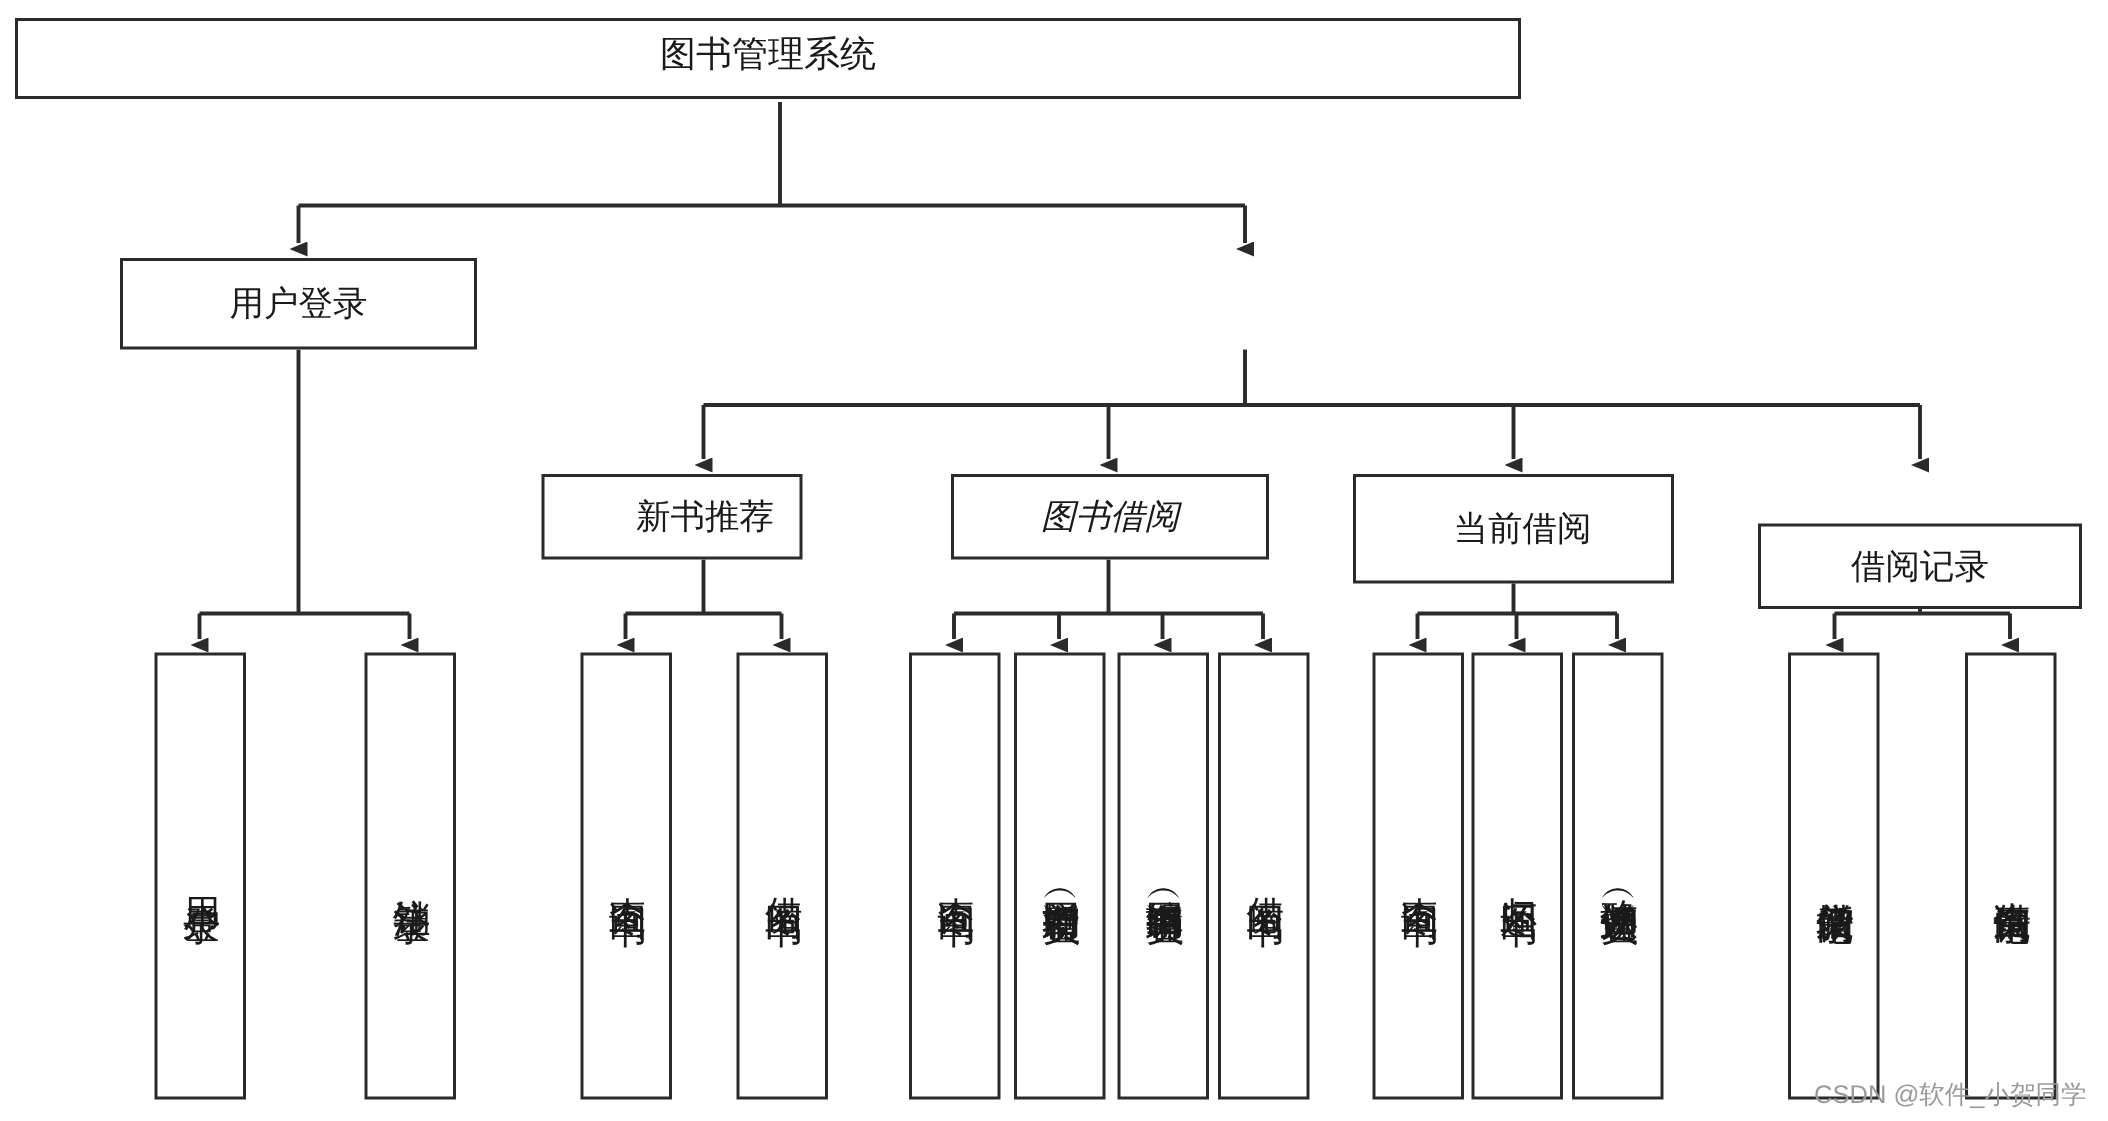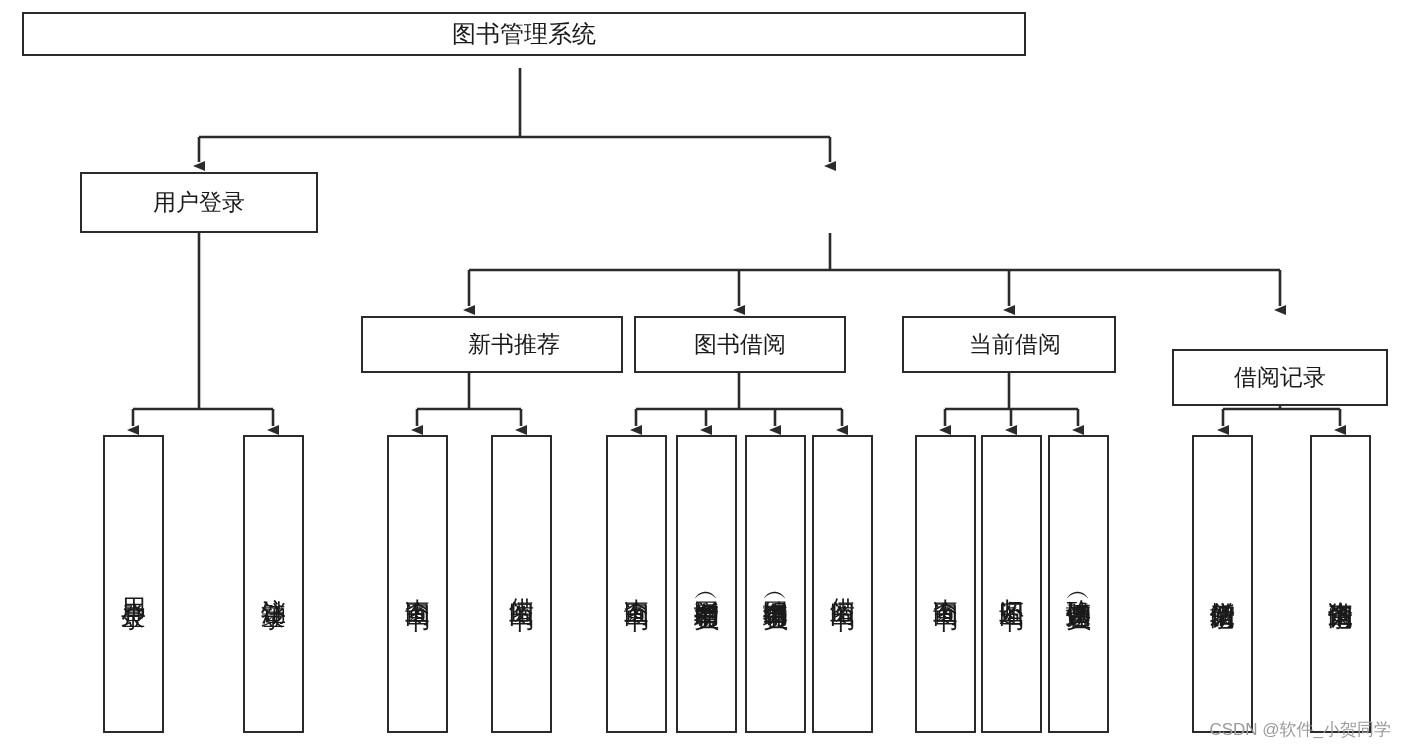--- a/index.html
+++ b/index.html
@@ -125,38 +125,38 @@
       <path d="M1011,409 L1011,426" marker-end="url(#arrow)"></path>
       <path d="M1078,409 L1078,426" marker-end="url(#arrow)"></path>
 
       <path d="M1280,373 L1280,409"></path>
       <path d="M1223,409 L1340,409"></path>
       <path d="M1223,409 L1223,426" marker-end="url(#arrow)"></path>
       <path d="M1340,409 L1340,426" marker-end="url(#arrow)"></path>
     </g>
   </svg>
 
-  <div class="node horiz root" style="left:22px; top:12px; width:1004px; height:44px;">
+  <div class="node horiz root" style="left:10px; top:12px; width:1004px; height:54px;font-family:Liberation Mono, monospace;">
     <span class="label">图书管理系统</span>
   </div>
 
   <div class="node horiz" style="left:80px; top:172px; width:238px; height:61px;">
     <span class="label">用户登录</span>
   </div>
 
 
-  <div class="node horiz" style="left:361px; top:316px; width:262px; height:57px;padding-left:44px;">
+  <div class="node horiz" style="left:361px; top:316px; width:174px; height:57px;padding-left:44px;">
     <span class="label">新书推荐</span>
   </div>
 
-  <div class="node horiz" style="left:634px; top:316px; width:212px; height:57px;">
+  <div class="node horiz" style="left:634px; top:316px; width:212px; height:57px;font-style:italic;">
     <span class="label">图书借阅</span>
   </div>
 
-  <div class="node horiz" style="left:902px; top:316px; width:214px; height:57px;padding-left:12px;">
+  <div class="node horiz" style="left:902px; top:316px; width:214px; height:73px;padding-left:12px;">
     <span class="label">当前借阅</span>
   </div>
 
   <div class="node horiz" style="left:1172px; top:316px; width:216px; height:57px;margin-top:33px;">
     <span class="label">借阅记录</span>
   </div>
 
   <div class="node vert" style="left:103px; top:435px; width:61px; height:298px;">
     <span class="label">用户登录</span>
   </div>

